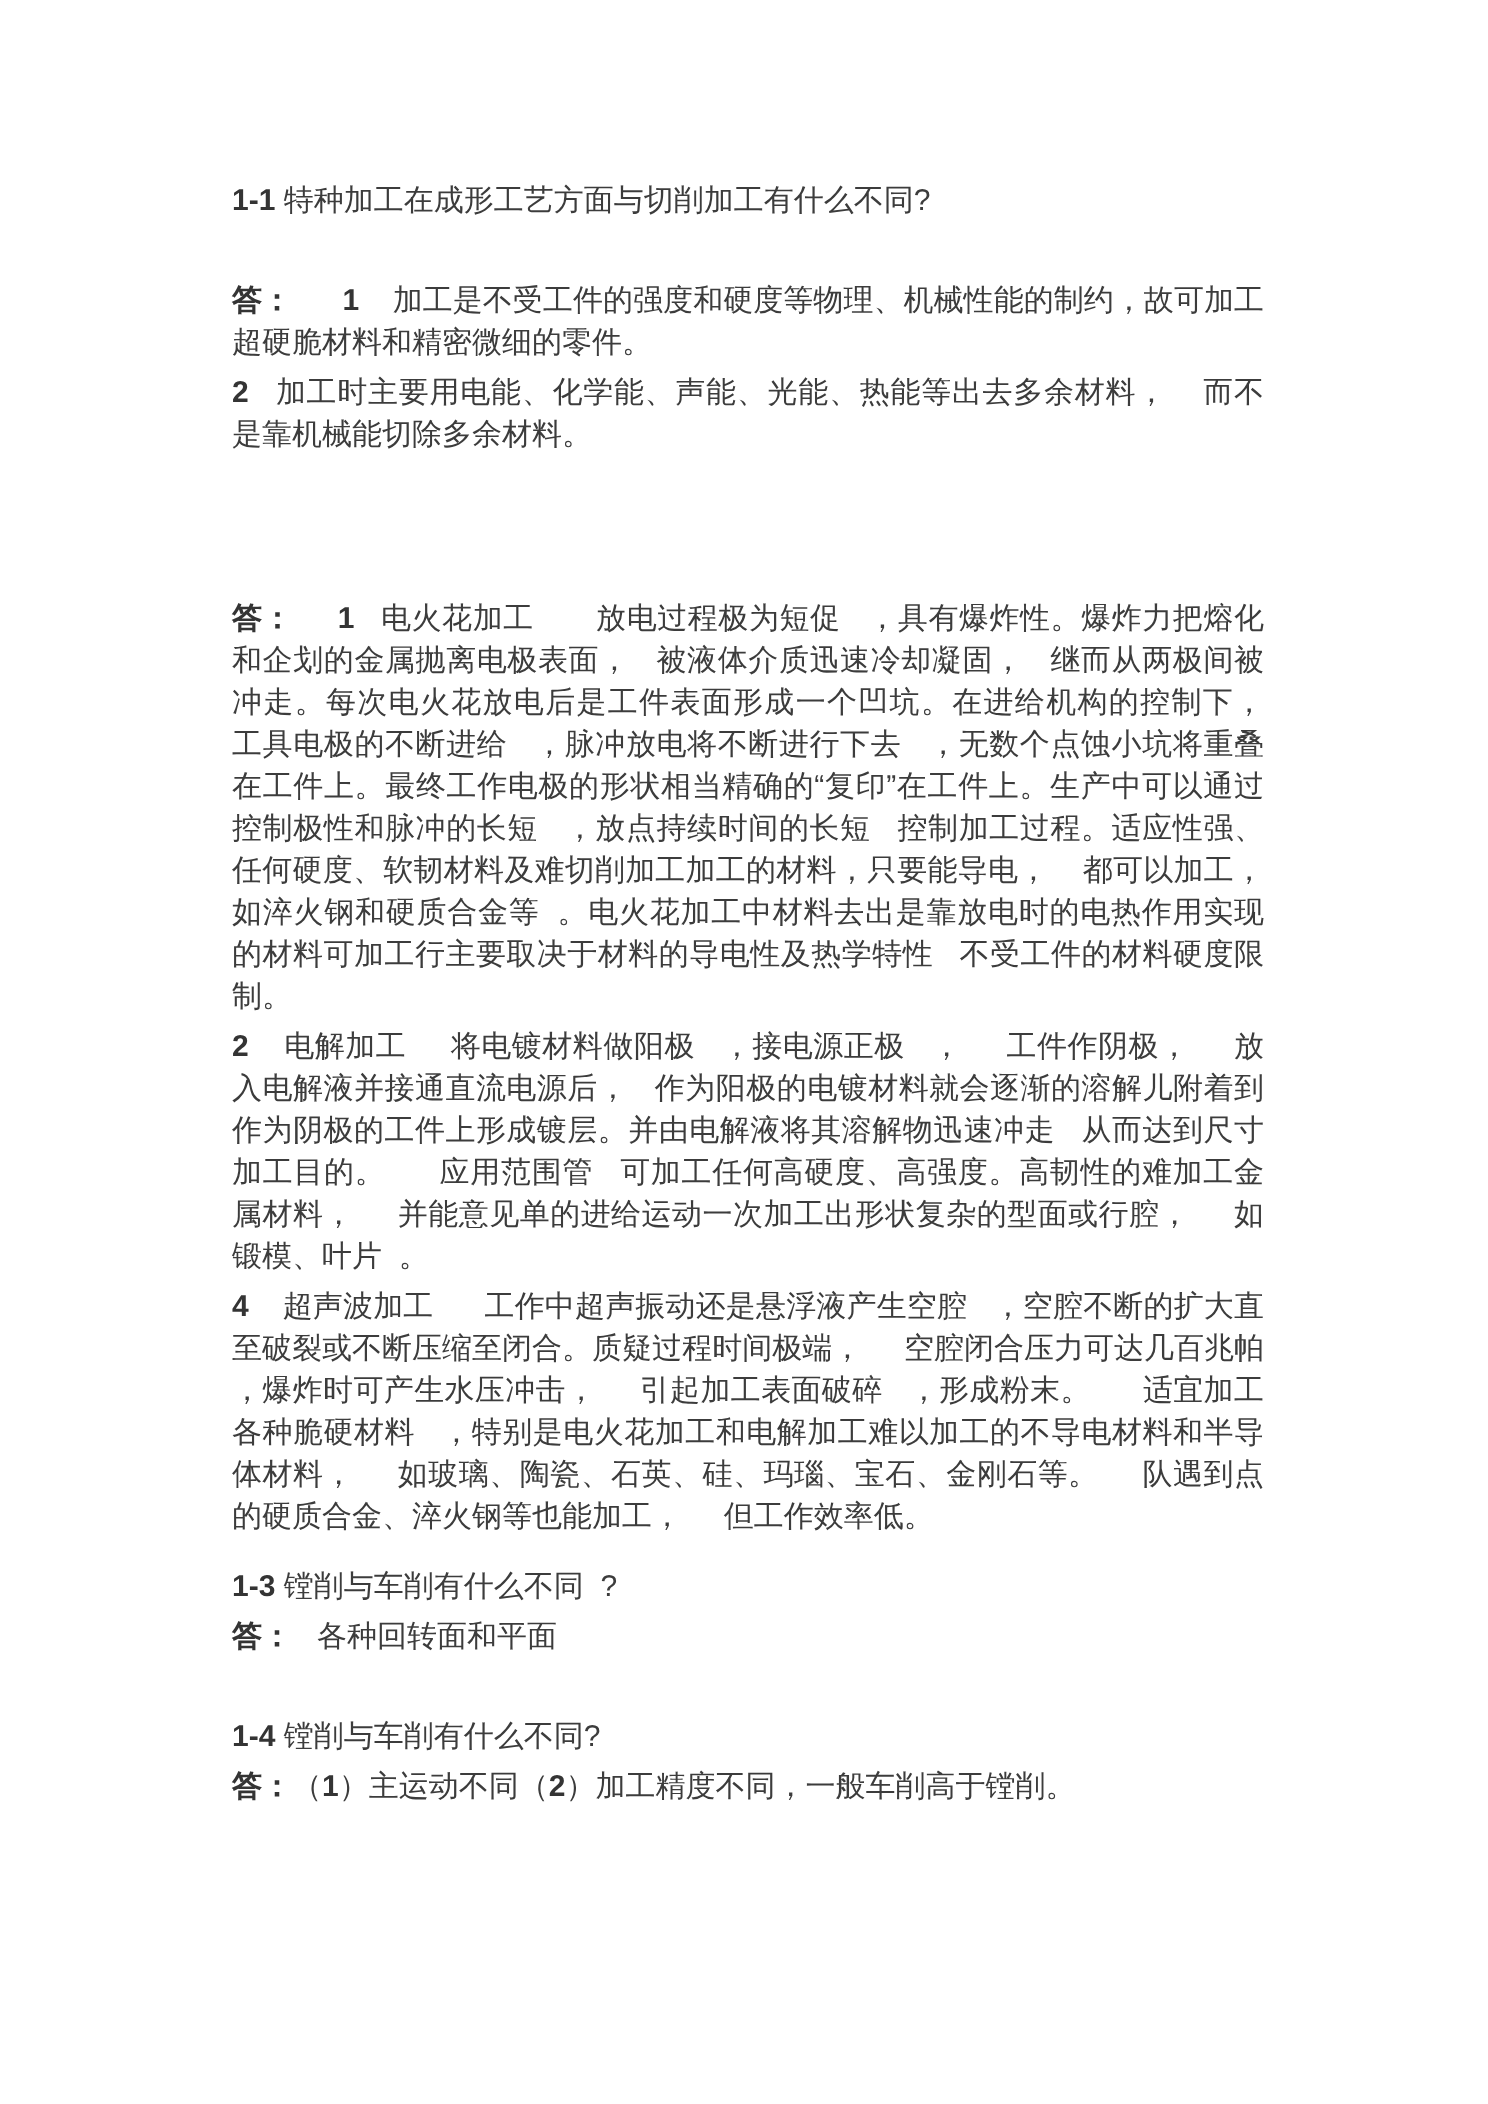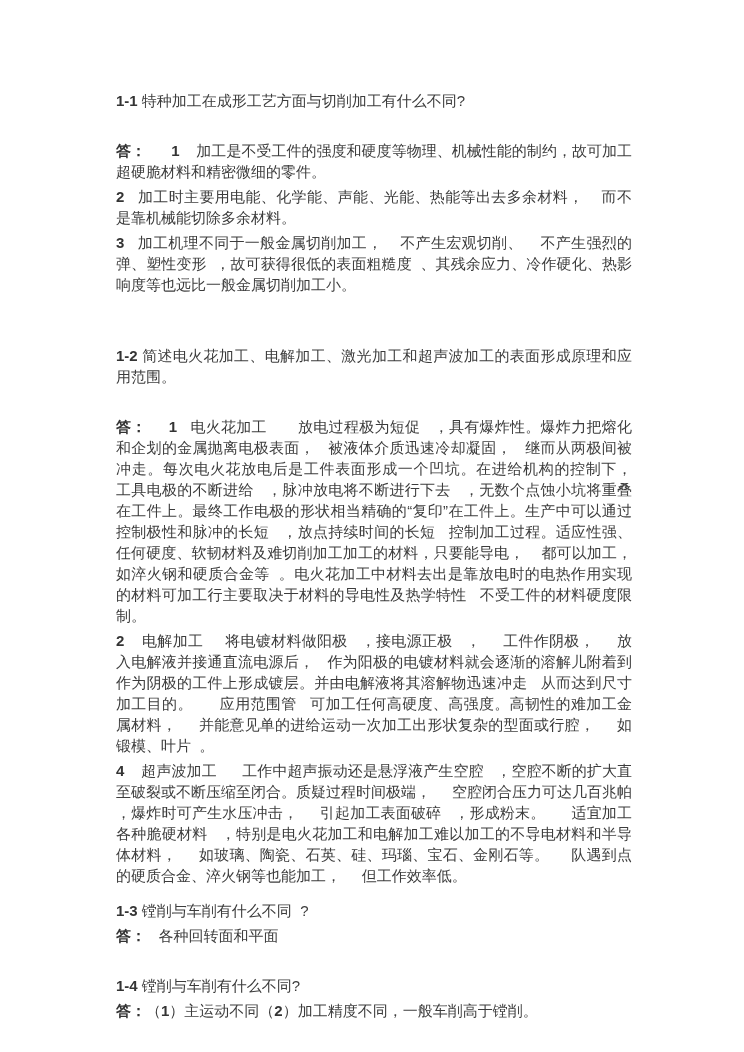--- a/index.html
+++ b/index.html
@@ -40,23 +40,21 @@
 </style>
 </head>
 <body>
 
 <div class="page">
   <div class="doc-content" style="color: rgb(60, 60, 60);">
       <p class="para"><span class="bold">1-1</span><span class="plain"> 特种加工在成形工艺方面与切削加工有什么不同?</span></p>
       <div class="gap" style="height: 21px;"></div>
       <p class="para"><span class="bold">答：</span><span class="plain">      </span><span class="bold">1</span><span class="plain">    加工是不受工件的强度和硬度等物理、机械性能的制约，故可加工超硬脆材料和精密微细的零件。</span></p>
       <p class="para"><span class="bold">2</span><span class="plain">   加工时主要用电能、化学能、声能、光能、热能等出去多余材料，    而不是靠机械能切除多余材料。</span></p>
-      <p class="para"><span class="bold">3</span><span class="plain">   加工机理不同于一般金属切削加工，    不产生宏观切削、    不产生强烈的弹、塑性变形  ，故可获得很低的表面粗糙度  、其残余应力、冷作硬化、热影响度等也远比一般金属切削加工小。</span></p>
       <div class="gap" style="height: 42px;"></div>
-      <p class="para"><span class="bold">1-2</span><span class="plain"> 简述电火花加工、电解加工、激光加工和超声波加工的表面形成原理和应用范围。</span></p>
       <div class="gap" style="height: 21px;"></div>
       <p class="para"><span class="bold">答：</span><span class="plain">     </span><span class="bold">1</span><span class="plain">   电火花加工       放电过程极为短促   ，具有爆炸性。爆炸力把熔化和企划的金属抛离电极表面，   被液体介质迅速冷却凝固，   继而从两极间被冲走。每次电火花放电后是工件表面形成一个凹坑。在进给机构的控制下，   工具电极的不断进给   ，脉冲放电将不断进行下去   ，无数个点蚀小坑将重叠在工件上。最终工作电极的形状相当精确的“复印”在工件上。生产中可以通过控制极性和脉冲的长短   ，放点持续时间的长短   控制加工过程。适应性强、    任何硬度、软韧材料及难切削加工加工的材料，只要能导电，    都可以加工，  如淬火钢和硬质合金等  。电火花加工中材料去出是靠放电时的电热作用实现的材料可加工行主要取决于材料的导电性及热学特性   不受工件的材料硬度限制。</span></p>
       <p class="para"><span class="bold">2</span><span class="plain">    电解加工     将电镀材料做阳极   ，接电源正极   ，     工件作阴极，     放入电解液并接通直流电源后，   作为阳极的电镀材料就会逐渐的溶解儿附着到作为阴极的工件上形成镀层。并由电解液将其溶解物迅速冲走   从而达到尺寸加工目的。      应用范围管   可加工任何高硬度、高强度。高韧性的难加工金属材料，     并能意见单的进给运动一次加工出形状复杂的型面或行腔，     如锻模、叶片  。</span></p>
       <p class="para"><span class="bold">4</span><span class="plain">    超声波加工      工作中超声振动还是悬浮液产生空腔   ，空腔不断的扩大直至破裂或不断压缩至闭合。质疑过程时间极端，     空腔闭合压力可达几百兆帕   ，爆炸时可产生水压冲击，     引起加工表面破碎   ，形成粉末。      适宜加工各种脆硬材料   ，特别是电火花加工和电解加工难以加工的不导电材料和半导体材料，     如玻璃、陶瓷、石英、硅、玛瑙、宝石、金刚石等。     队遇到点的硬质合金、淬火钢等也能加工，     但工作效率低。</span></p>
       <div class="gap" style="height: 6.3px;"></div>
       <p class="para"><span class="bold">1-3</span><span class="plain"> 镗削与车削有什么不同  ?</span></p>
       <p class="para"><span class="bold">答：</span><span class="plain">   各种回转面和平面</span></p>
       <div class="gap" style="height: 21px;"></div>
       <p class="para"><span class="bold">1-4</span><span class="plain"> 镗削与车削有什么不同?</span></p>
       <p class="para"><span class="bold">答：</span><span class="plain">（</span><span class="bold">1</span><span class="plain">）主运动不同（</span><span class="bold">2</span><span class="plain">）加工精度不同，一般车削高于镗削。</span></p>

